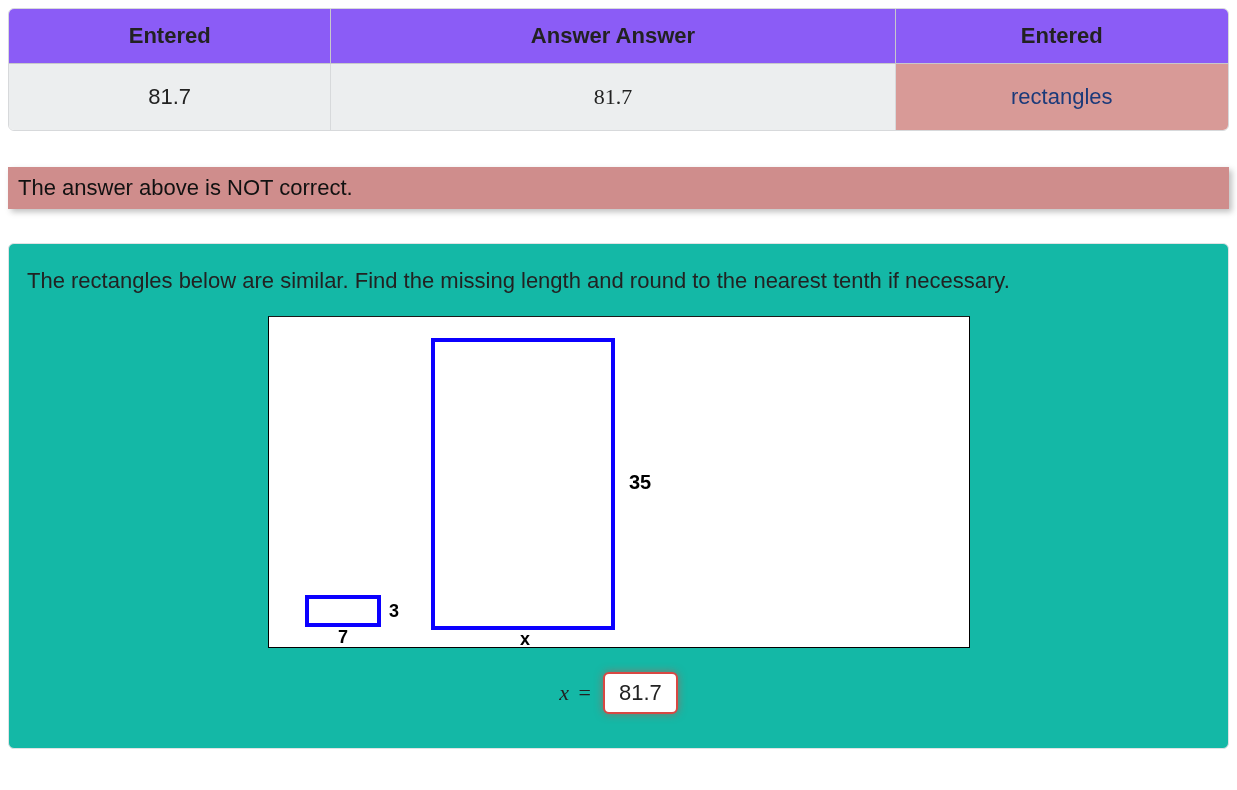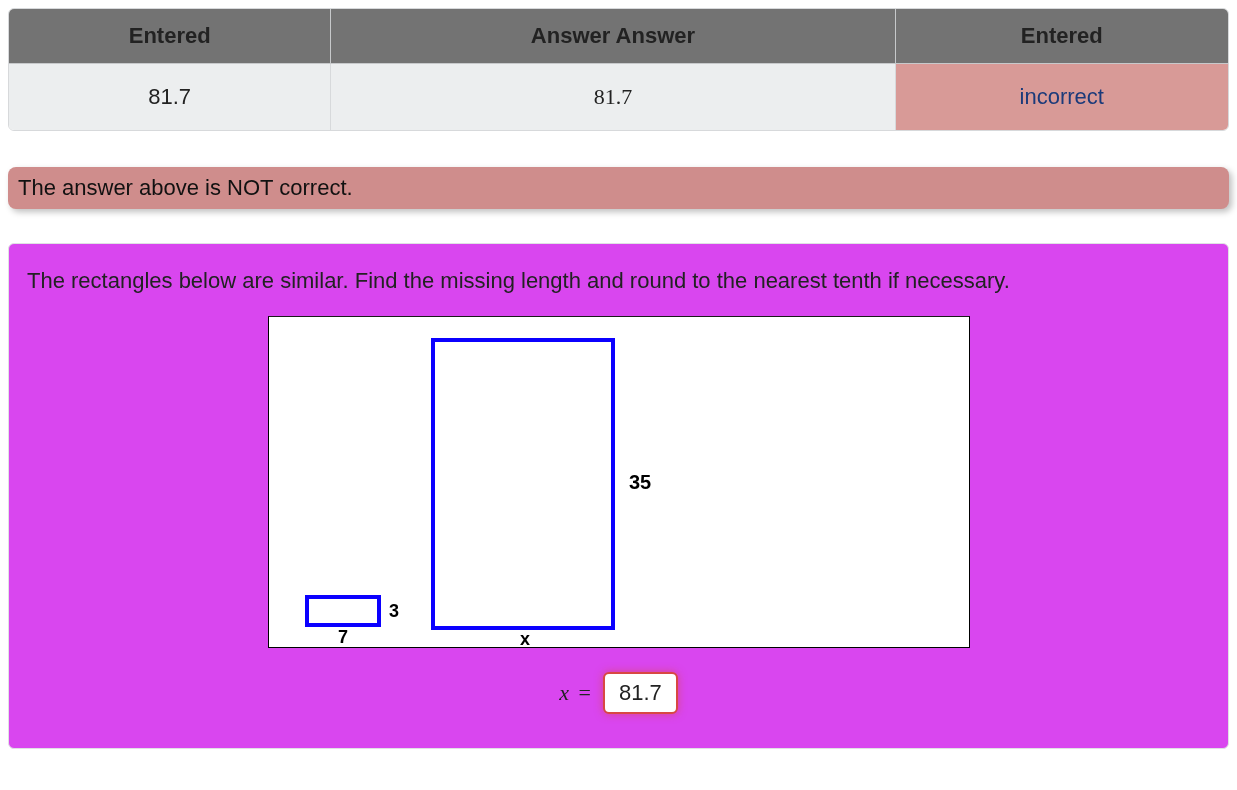--- a/index.html
+++ b/index.html
@@ -13,21 +13,21 @@
     }
     .tbl {
       width: 100%;
       border-collapse: separate;
       border-spacing: 0;
       border: 1px solid #d7d9db;
       border-radius: 6px;
       overflow: hidden;
     }
     .tbl th {
-      background: #737373;
+      background: #8b5cf6;
       font-weight: 700;
       font-size: 22px;
       padding: 14px 10px;
       border-bottom: 1px solid #c7c9cb;
       border-right: 1px solid #c7c9cb;
       text-align: center;
     }
     .tbl th:last-child { border-right: none; }
     .tbl td {
       background: #eceeef;
@@ -41,31 +41,31 @@
     .col-preview { width: 560px; }
     .col-result  { width: 330px; }
     td.result-cell {
       background: #d89a97;
       color: #1b3a7a;
       font-weight: 400;
     }
     .banner {
       margin-top: 36px;
       background: #cf8d8c;
-      border-radius: 8px;
+      border-radius: 0;
       padding: 8px 10px;
       font-size: 22px;
       color: #111;
       box-shadow: 3px 3px 6px rgba(0,0,0,0.25);
     }
     .problem {
       margin-top: 34px;
       border: 1px solid #e0e2e4;
       border-radius: 6px;
-      background: #d946ef;
+      background: #14b8a6;
       padding: 24px 18px 34px;
     }
     .problem-text {
       font-size: 22px;
       margin: 0 0 22px;
     }
     .figure-wrap {
       display: flex;
       justify-content: center;
     }
@@ -112,21 +112,21 @@
     <tr>
       <th class="col-entered">Entered</th>
       <th class="col-preview">Answer Answer</th>
       <th class="col-result">Entered</th>
     </tr>
   </thead>
   <tbody>
     <tr>
       <td>81.7</td>
       <td style="font-family:'Times New Roman',serif;">81.7</td>
-      <td class="result-cell">incorrect</td>
+      <td class="result-cell">rectangles</td>
     </tr>
   </tbody>
 </table>
 
 <div class="banner">
   <span>The answer above is NOT correct.</span>
 </div>
 
 <div class="problem">
   <p class="problem-text">The rectangles below are similar. Find the missing length and round to the nearest tenth if necessary.</p>

